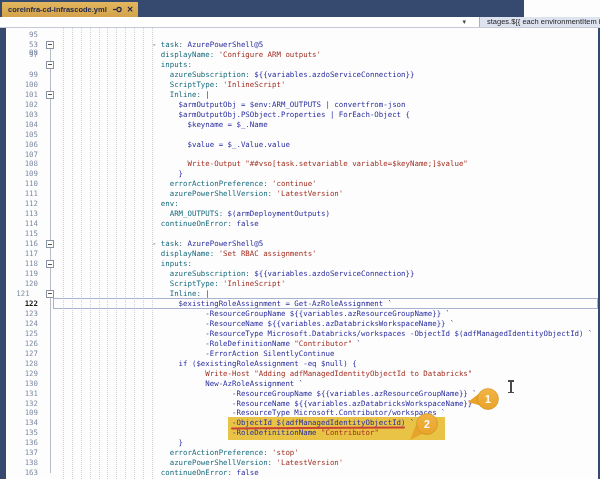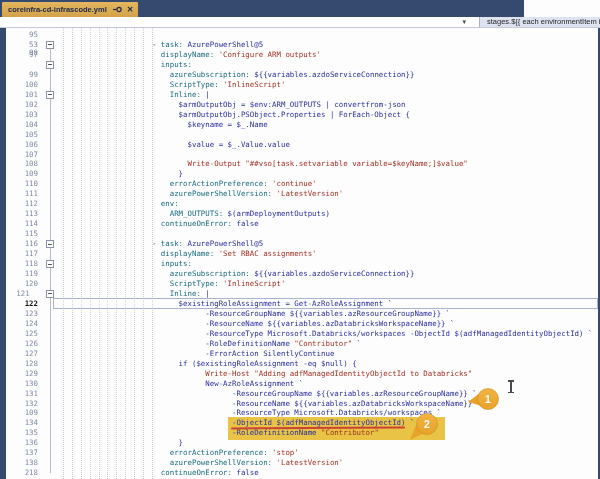--- a/index.html
+++ b/index.html
@@ -175,32 +175,32 @@
       <div class="code-row" style="top: 330.68px;"><span>                            </span><span class="tk-v">if ($existingRoleAssignment -eq $null) {</span></div>
       <div class="ln" style="top: 340.64px;">129</div>
       <div class="code-row" style="top: 340.64px;"><span>                                  </span><span class="tk-s">Write-Host "Adding adfManagedIdentityObjectId to Databricks"</span></div>
       <div class="ln" style="top: 350.6px;">130</div>
       <div class="code-row" style="top: 350.6px;"><span>                                  </span><span class="tk-v">New-AzRoleAssignment `</span></div>
       <div class="ln" style="top: 360.56px;">131</div>
       <div class="code-row" style="top: 360.56px;"><span>                                        </span><span class="tk-v">-ResourceGroupName ${{variables.azResourceGroupName}} `</span></div>
       <div class="ln" style="top: 370.52px;">132</div>
       <div class="code-row" style="top: 370.52px;"><span>                                        </span><span class="tk-v">-ResourceName ${{variables.azDatabricksWorkspaceName}} `</span></div>
       <div class="ln" style="top: 380.48px;">109</div>
-      <div class="code-row" style="top: 380.48px;"><span>                                        </span><span class="tk-v">-ResourceType Microsoft.Databricks/workspaces `</span></div>
+      <div class="code-row" style="top: 380.48px;"><span>                                        </span><span class="tk-v">-ResourceType Microsoft.Contributor/workspaces `</span></div>
       <div class="ln" style="top: 390.44px;">134</div>
       <div class="code-row" style="top: 390.44px;"><span>                                        </span><span class="tk-v">-ObjectId $(adfManagedIdentityObjectId) `</span></div>
       <div class="ln" style="top: 400.4px;">135</div>
       <div class="code-row" style="top: 400.4px;"><span>                                        </span><span class="tk-v">-RoleDefinitionName </span><span class="tk-s">"Contributor"</span></div>
       <div class="ln" style="top: 410.36px;">136</div>
       <div class="code-row" style="top: 410.36px;"><span>                            </span><span class="tk-v">}</span></div>
       <div class="ln" style="top: 420.32px;">137</div>
       <div class="code-row" style="top: 420.32px;"><span>                          </span><span class="tk-k">errorActionPreference:</span><span class="tk-v"> </span><span class="tk-s">'stop'</span></div>
       <div class="ln" style="top: 430.28px;">138</div>
       <div class="code-row" style="top: 430.28px;"><span>                          </span><span class="tk-k">azurePowerShellVersion:</span><span class="tk-v"> </span><span class="tk-s">'LatestVersion'</span></div>
-      <div class="ln" style="top: 440.24px;">218</div>
+      <div class="ln" style="top: 440.24px;">163</div>
       <div class="code-row" style="top: 440.24px;"><span>                        </span><span class="tk-k">continueOnError:</span><span class="tk-v"> false</span></div>
       <div class="red-underline" style="left: 231px; width: 173.745px; top: 398.84px;"></div>
       <div class="badge" style="left: 465px; top: 357px;"><svg width="40" height="30" viewBox="0 0 40 30">
           <defs>
             <linearGradient id="bg0" x1="0" y1="0" x2="0" y2="1">
               <stop offset="0" stop-color="#f2b445"></stop>
               <stop offset="1" stop-color="#e8a32a"></stop>
             </linearGradient>
           </defs>
           <polygon points="3,17 16,7 17,21" fill="#e8a32a"></polygon>

